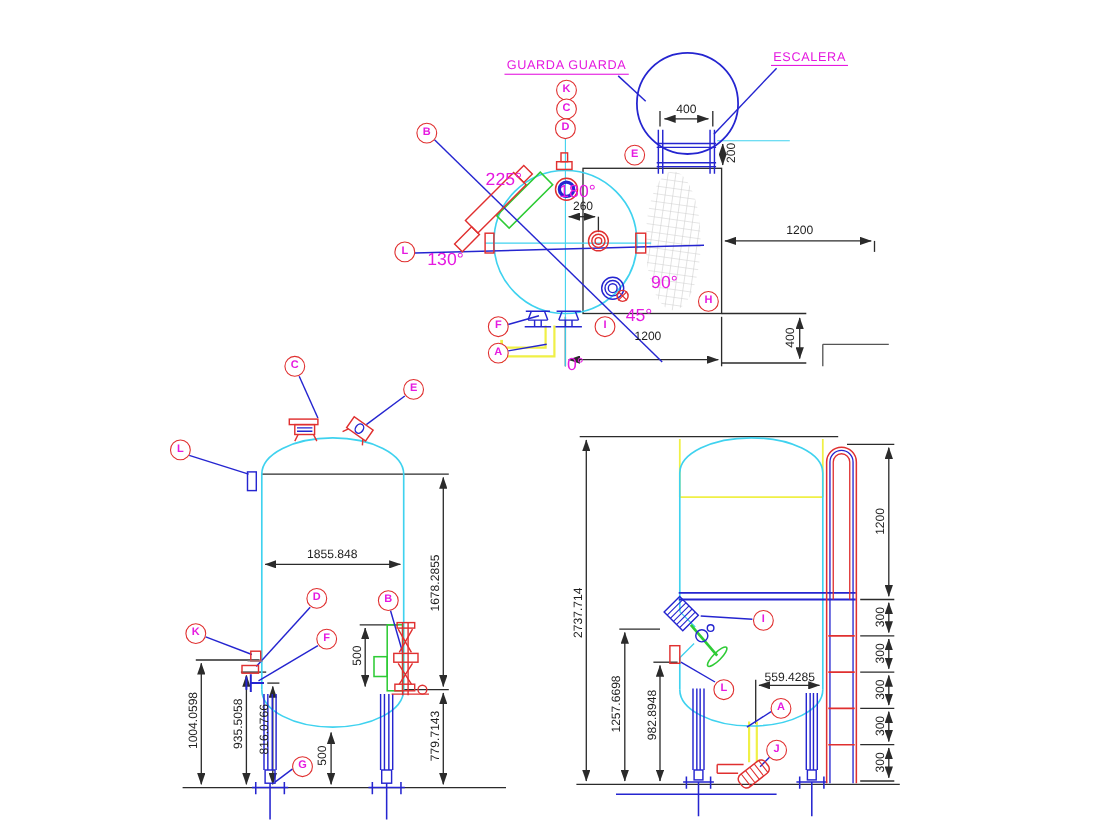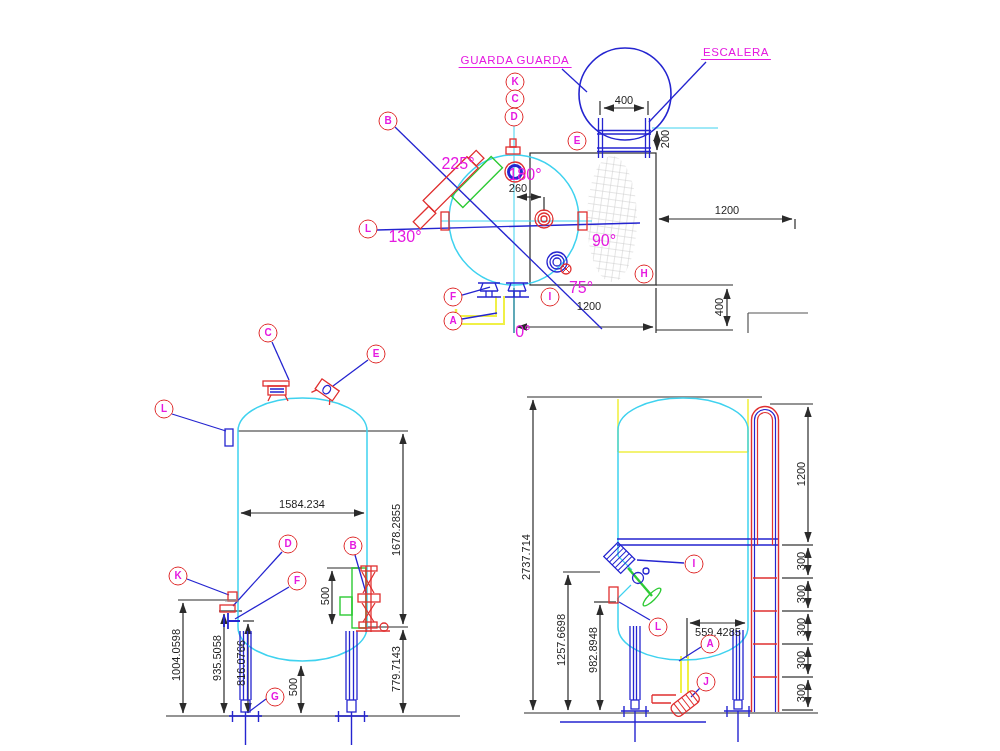--- a/index.html
+++ b/index.html
@@ -260,44 +260,44 @@
     <line x1="225" y1="601" x2="239" y2="601"></line>
   </g>
 </svg>
 
 <div class="t callout" style="left:515px;top:61px">GUARDA GUARDA</div>
 <div class="t callout" style="left:736px;top:53px">ESCALERA</div>
 
 <div>
   <div class="t" style="left:624px;top:100px">400</div>
   <div class="tv" style="left:665px;top:139px">200</div>
-  <div class="t" style="left:518px;top:188px">260</div>
+  <div class="t" style="left:530px;top:188px">260</div>
   <div class="t" style="left:727px;top:210px">1200</div>
   <div class="tv" style="left:719px;top:307px">400</div>
   <div class="t" style="left:589px;top:306px">1200</div>
   <div class="t ang" style="left:458px;top:144px">225°</div>
   <div class="t ang" style="left:525px;top:155px">180°</div>
   <div class="t ang" style="left:405px;top:217px">130°</div>
-  <div class="t ang" style="left:604px;top:221px">90°</div>
-  <div class="t ang" style="left:581px;top:268px">75°</div>
+  <div class="t ang" style="left:604px;top:238px">90°</div>
+  <div class="t ang" style="left:581px;top:268px">45°</div>
   <div class="t ang" style="left:523px;top:312px">0°</div>
   <div class="balloon" style="left:515px;top:82px">K</div>
   <div class="balloon" style="left:515px;top:99px">C</div>
   <div class="balloon" style="left:514px;top:117px">D</div>
   <div class="balloon" style="left:388px;top:121px">B</div>
   <div class="balloon" style="left:577px;top:141px">E</div>
   <div class="balloon" style="left:368px;top:229px">L</div>
   <div class="balloon" style="left:644px;top:274px">H</div>
   <div class="balloon" style="left:453px;top:297px">F</div>
   <div class="balloon" style="left:550px;top:297px">I</div>
   <div class="balloon" style="left:453px;top:321px">A</div>
 </div>
 
 <div>
-  <div class="t" style="left:302px;top:504px">1584.234</div>
+  <div class="t" style="left:302px;top:504px">1855.848</div>
   <div class="tv" style="left:396px;top:530px">1678.2855</div>
   <div class="tv" style="left:396px;top:669px">779.7143</div>
   <div class="tv" style="left:176px;top:655px">1004.0598</div>
   <div class="tv" style="left:217px;top:658px">935.5058</div>
   <div class="tv" style="left:241px;top:663px">816.0766</div>
   <div class="tv" style="left:325px;top:596px">500</div>
   <div class="tv" style="left:293px;top:687px">500</div>
   <div class="balloon" style="left:268px;top:333px">C</div>
   <div class="balloon" style="left:376px;top:354px">E</div>
   <div class="balloon" style="left:164px;top:409px">L</div>
@@ -305,21 +305,21 @@
   <div class="balloon" style="left:353px;top:546px">B</div>
   <div class="balloon" style="left:178px;top:576px">K</div>
   <div class="balloon" style="left:297px;top:581px">F</div>
   <div class="balloon" style="left:275px;top:697px">G</div>
 </div>
 
 <div>
   <div class="tv" style="left:526px;top:557px">2737.714</div>
   <div class="tv" style="left:561px;top:640px">1257.6698</div>
   <div class="tv" style="left:593px;top:650px">982.8948</div>
-  <div class="t" style="left:718px;top:632px">559.4285</div>
+  <div class="t" style="left:718px;top:616px">559.4285</div>
   <div class="tv" style="left:801px;top:474px">1200</div>
   <div class="tv" style="left:801px;top:561px">300</div>
   <div class="tv" style="left:801px;top:594px">300</div>
   <div class="tv" style="left:801px;top:627px">300</div>
   <div class="tv" style="left:801px;top:660px">300</div>
   <div class="tv" style="left:801px;top:693px">300</div>
   <div class="balloon" style="left:694px;top:564px">I</div>
   <div class="balloon" style="left:658px;top:627px">L</div>
   <div class="balloon" style="left:710px;top:644px">A</div>
   <div class="balloon" style="left:706px;top:682px">J</div>

